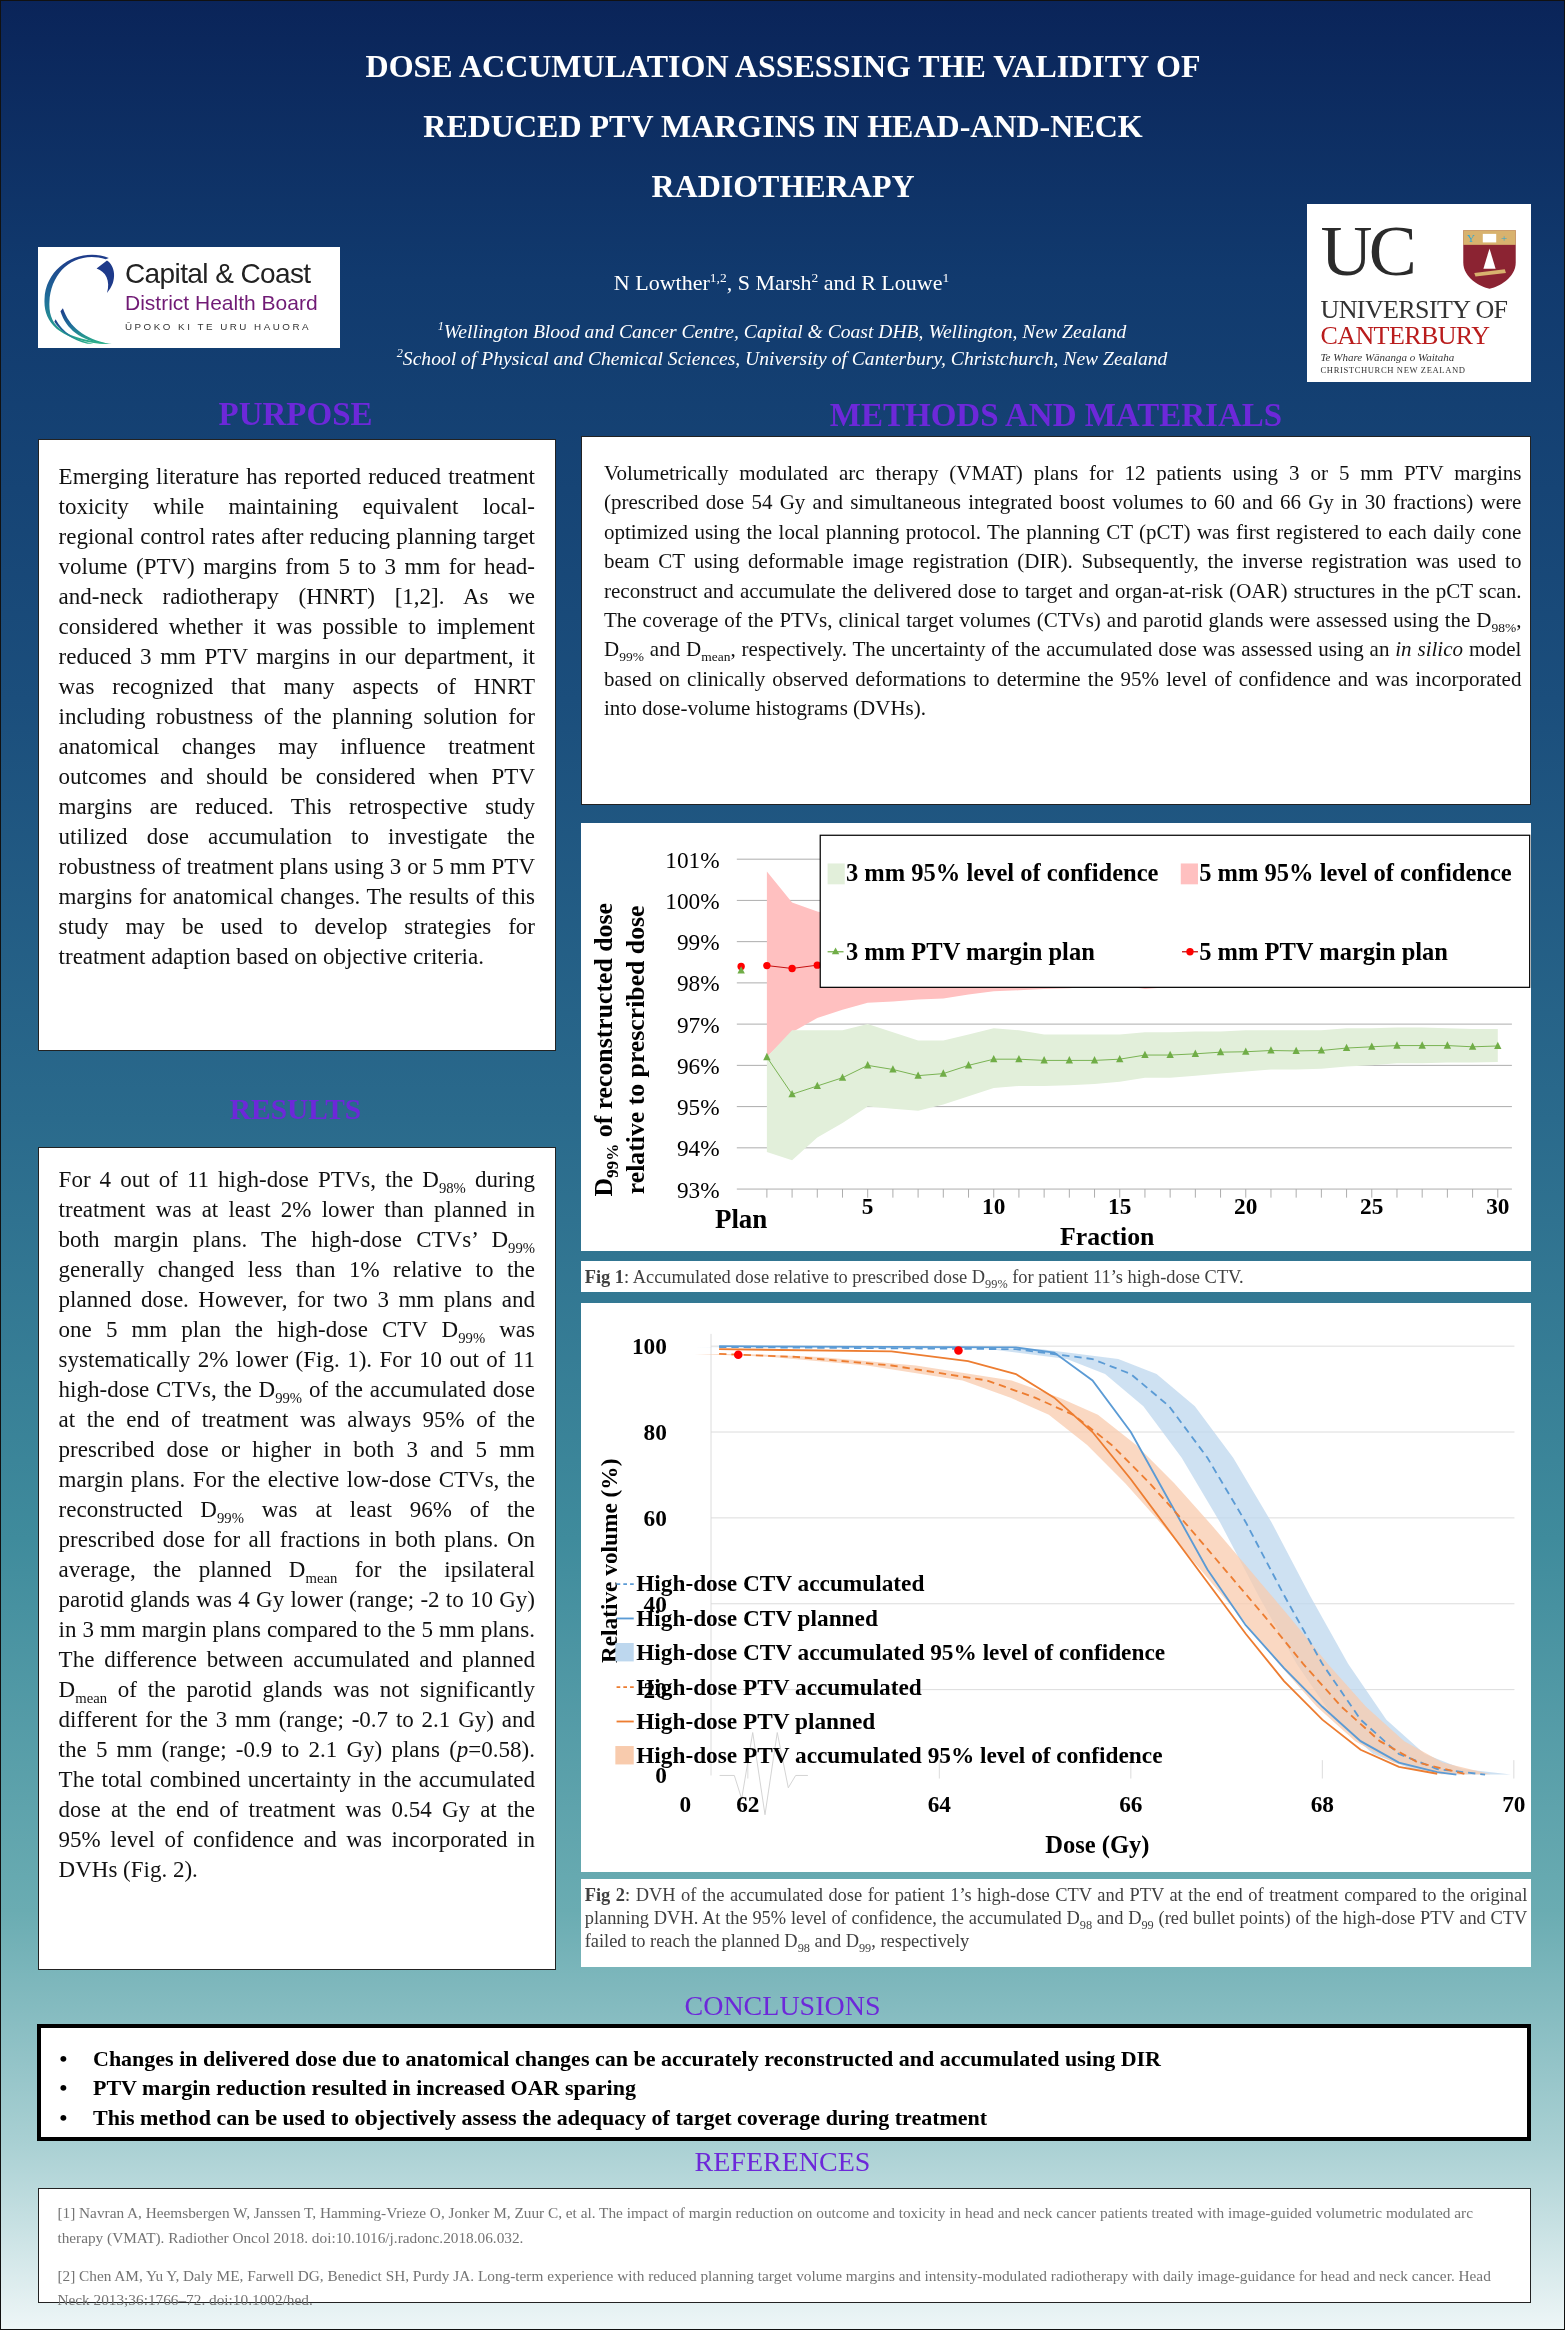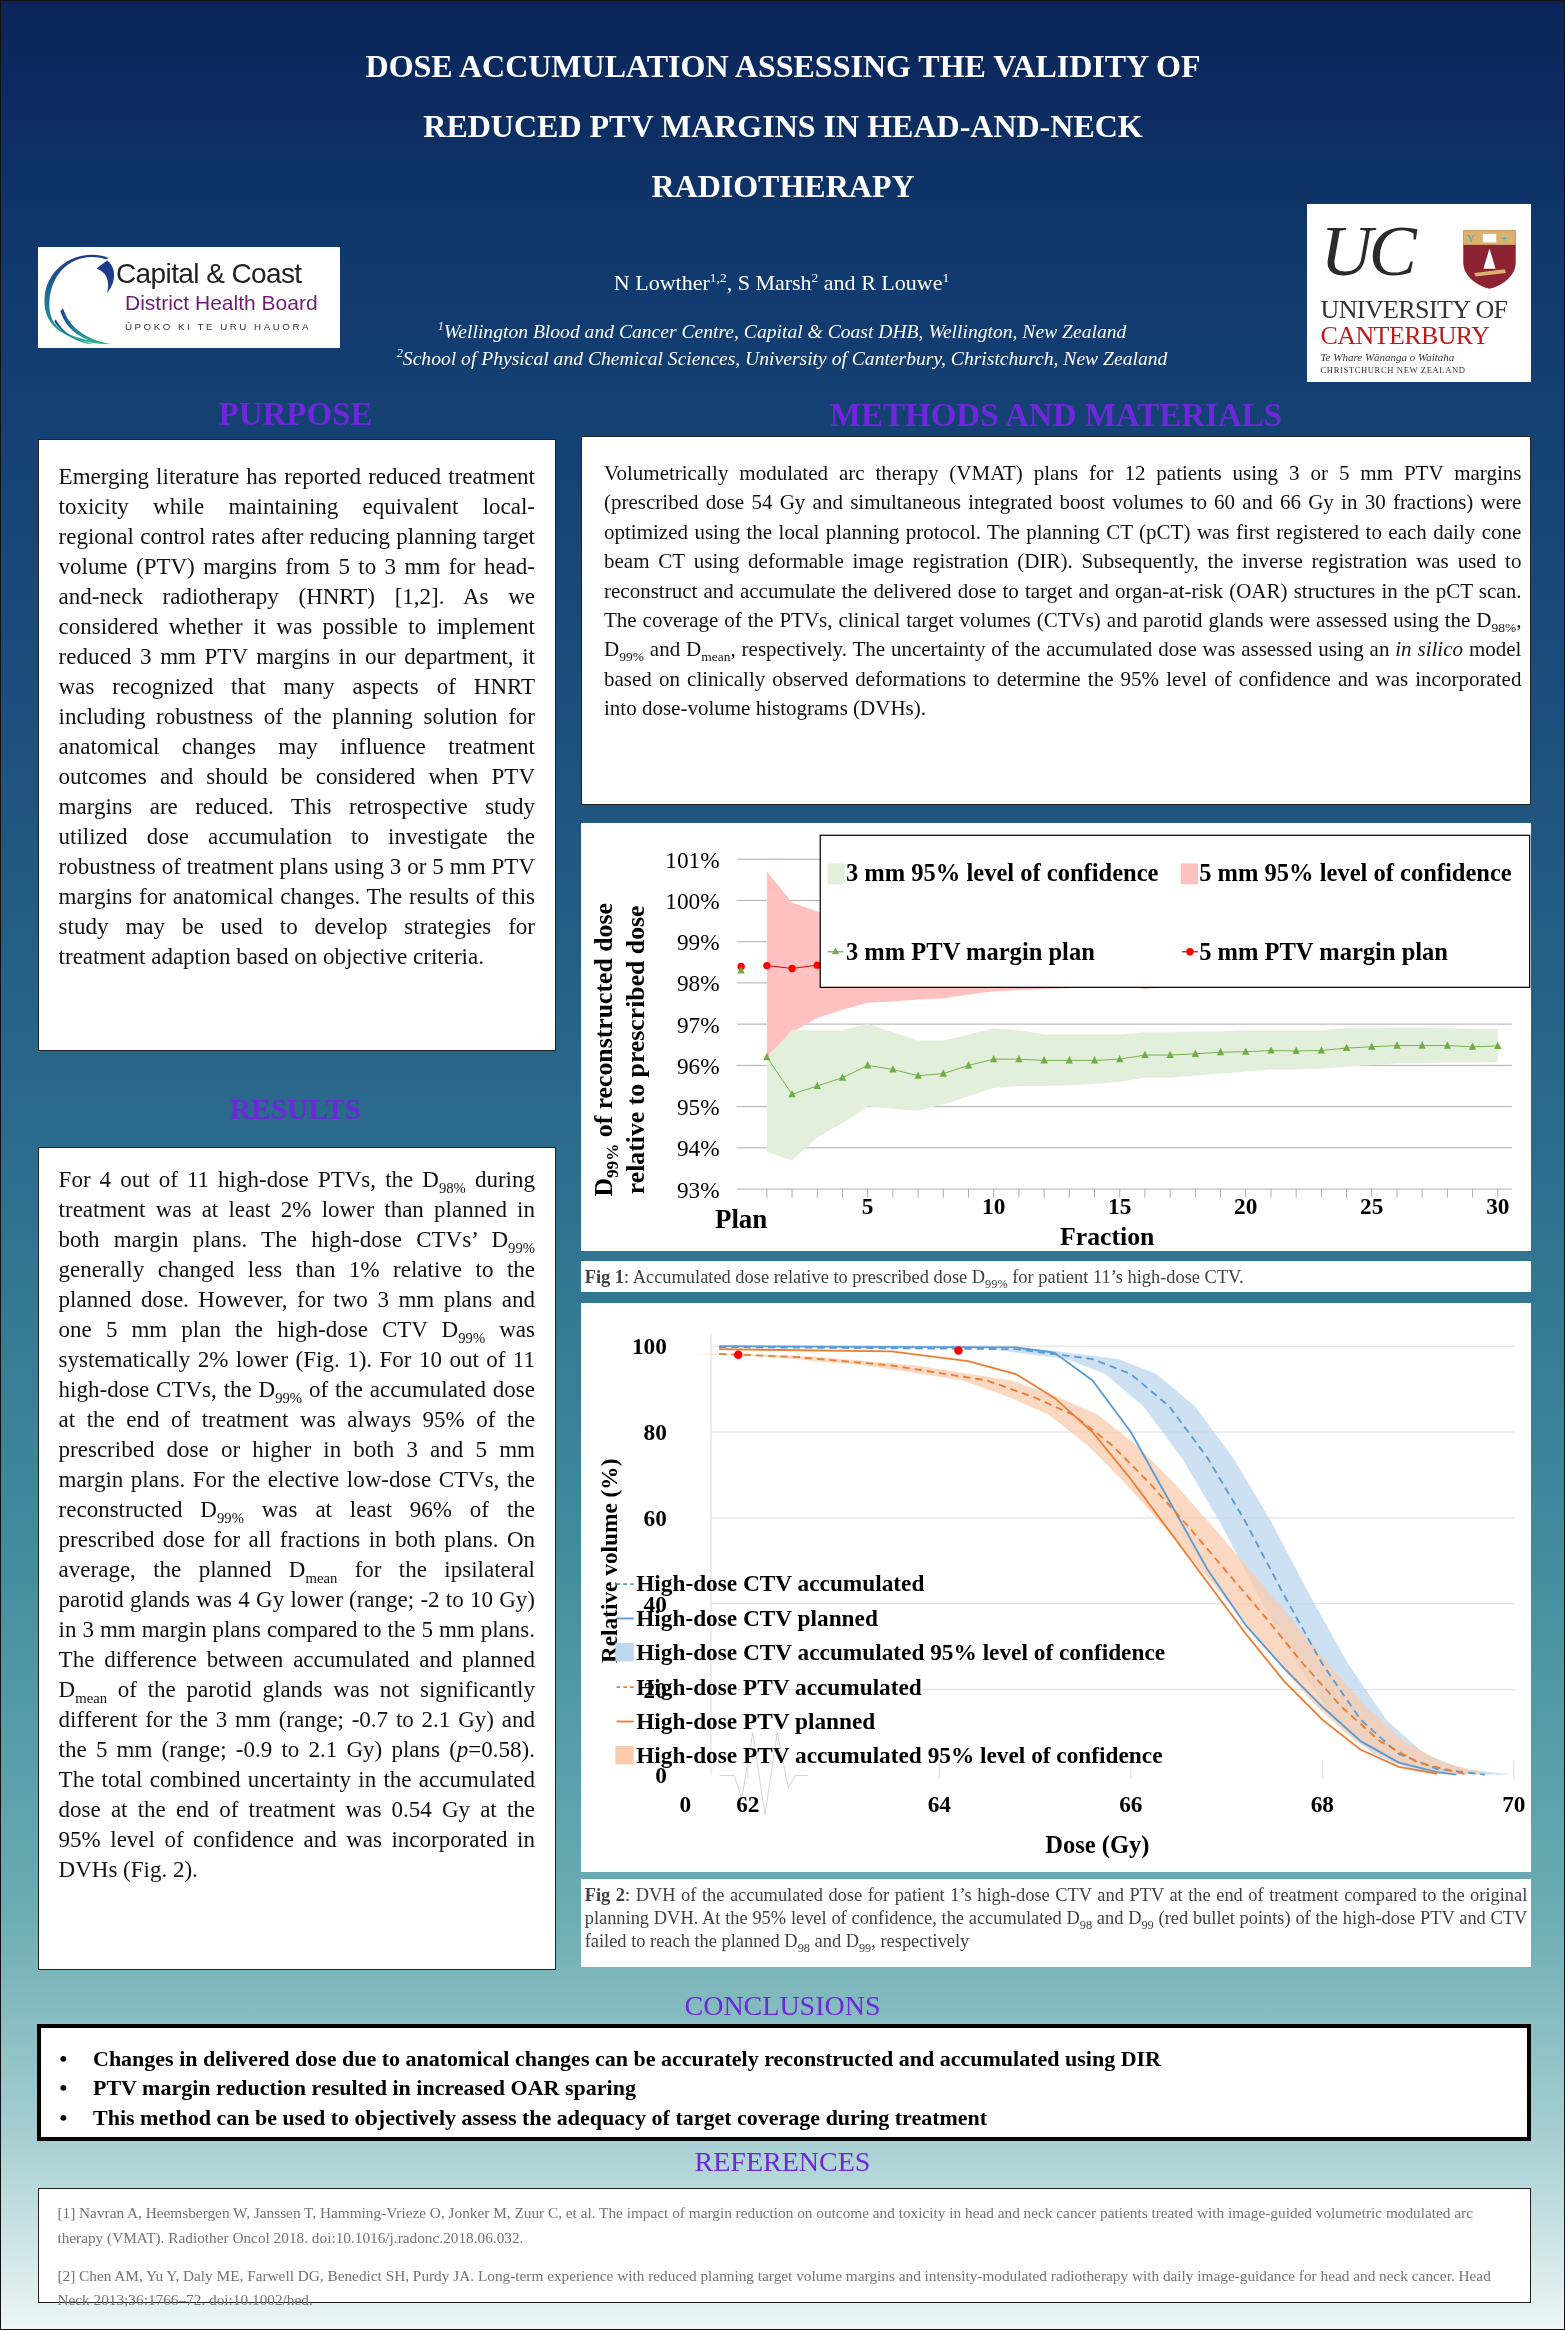--- a/index.html
+++ b/index.html
@@ -54,33 +54,33 @@
         <stop offset="0" stop-color="#1e3a8a"></stop>
         <stop offset="0.5" stop-color="#1f6f9a"></stop>
         <stop offset="1" stop-color="#2bb08a"></stop>
       </linearGradient>
     </defs>
     <path d="M110 20 C 60 5, 20 40, 18 90 C 16 130, 40 150, 120 158 L 100 158 C 30 150, 8 120, 10 85 C 12 30, 70 0, 115 18 Z" fill="url(#wg)"></path>
     <path d="M112 22 C 125 30, 130 55, 112 75 C 118 55, 110 40, 95 35 Z" fill="#1e3a8a"></path>
     <path d="M40 100 C 50 130, 75 150, 115 158 L 105 158 C 70 152, 45 135, 36 105 Z" fill="url(#wg)"></path>
     <path d="M28 118 C 40 140, 60 152, 90 158 L 80 158 C 55 152, 38 140, 26 122 Z" fill="url(#wg)"></path>
   </svg>
-  <div class="abs" style="left:78px;top:11px;font-family:'Liberation Sans',sans-serif;font-size:28px;color:#222;letter-spacing:-0.6px;">Capital &amp; Coast</div>
+  <div class="abs" style="left:87px;top:11px;font-family:'Liberation Sans',sans-serif;font-size:28px;color:#222;letter-spacing:-0.6px;">Capital &amp; Coast</div>
   <div class="abs" style="left:87px;top:44px;font-family:'Liberation Sans',sans-serif;font-size:21px;color:#701a75;">District Health Board</div>
   <div class="abs" style="left:87px;top:74px;font-family:'Liberation Sans',sans-serif;font-size:9.8px;color:#333;letter-spacing:2.5px;">ŪPOKO KI TE URU HAUORA</div>
 </div>
 
 <div class="abs authors">
   <span><span>N Lowther</span><sup>1,2</sup><span>, </span></span><span><span>S Marsh</span><sup>2</sup><span> and </span></span><span><span>R Louwe</span><sup>1</sup></span>
 </div>
 <div class="abs aff" style="top:319px;"><sup>1</sup><span>Wellington Blood and Cancer Centre, Capital &amp; Coast DHB, Wellington, New Zealand</span></div>
 <div class="abs aff" style="top:346px;"><sup>2</sup><span>School of Physical and Chemical Sciences, University of Canterbury, Christchurch, New Zealand</span></div>
 
 <div class="abs logo-uc">
-  <div class="abs" style="left:13.5px;top:13.5px;font-size:72px;line-height:67px;color:#2b2b2b;letter-spacing:-3.7px;font-style:italic;">UC</div>
+  <div class="abs" style="left:13.5px;top:13.5px;font-size:72px;line-height:67px;color:#2b2b2b;letter-spacing:-3.7px;">UC</div>
   <svg class="abs" style="left:155px;top:24.5px;" width="55" height="61" viewBox="0 0 90 100">
     <path d="M2 2 H88 V55 C88 80, 60 95, 45 98 C30 95, 2 80, 2 55 Z" fill="#8b2332"></path>
     <rect x="2" y="2" width="86" height="24" fill="#d8b26e"></rect>
     <text x="8" y="21" font-size="18" fill="#2aa7d8">Y</text>
     <rect x="34" y="8" width="22" height="14" fill="#fff"></rect>
     <text x="64" y="21" font-size="18" fill="#2aa7d8">+</text>
     <path d="M45 32 L55 65 L35 65 Z" fill="#fff"></path>
     <path d="M20 72 L70 66 L72 72 L22 78 Z" fill="#d8b26e"></path>
   </svg>
   <div class="abs" style="left:13.5px;top:91px;font-size:26px;color:#333;letter-spacing:-0.6px;">UNIVERSITY OF</div>

